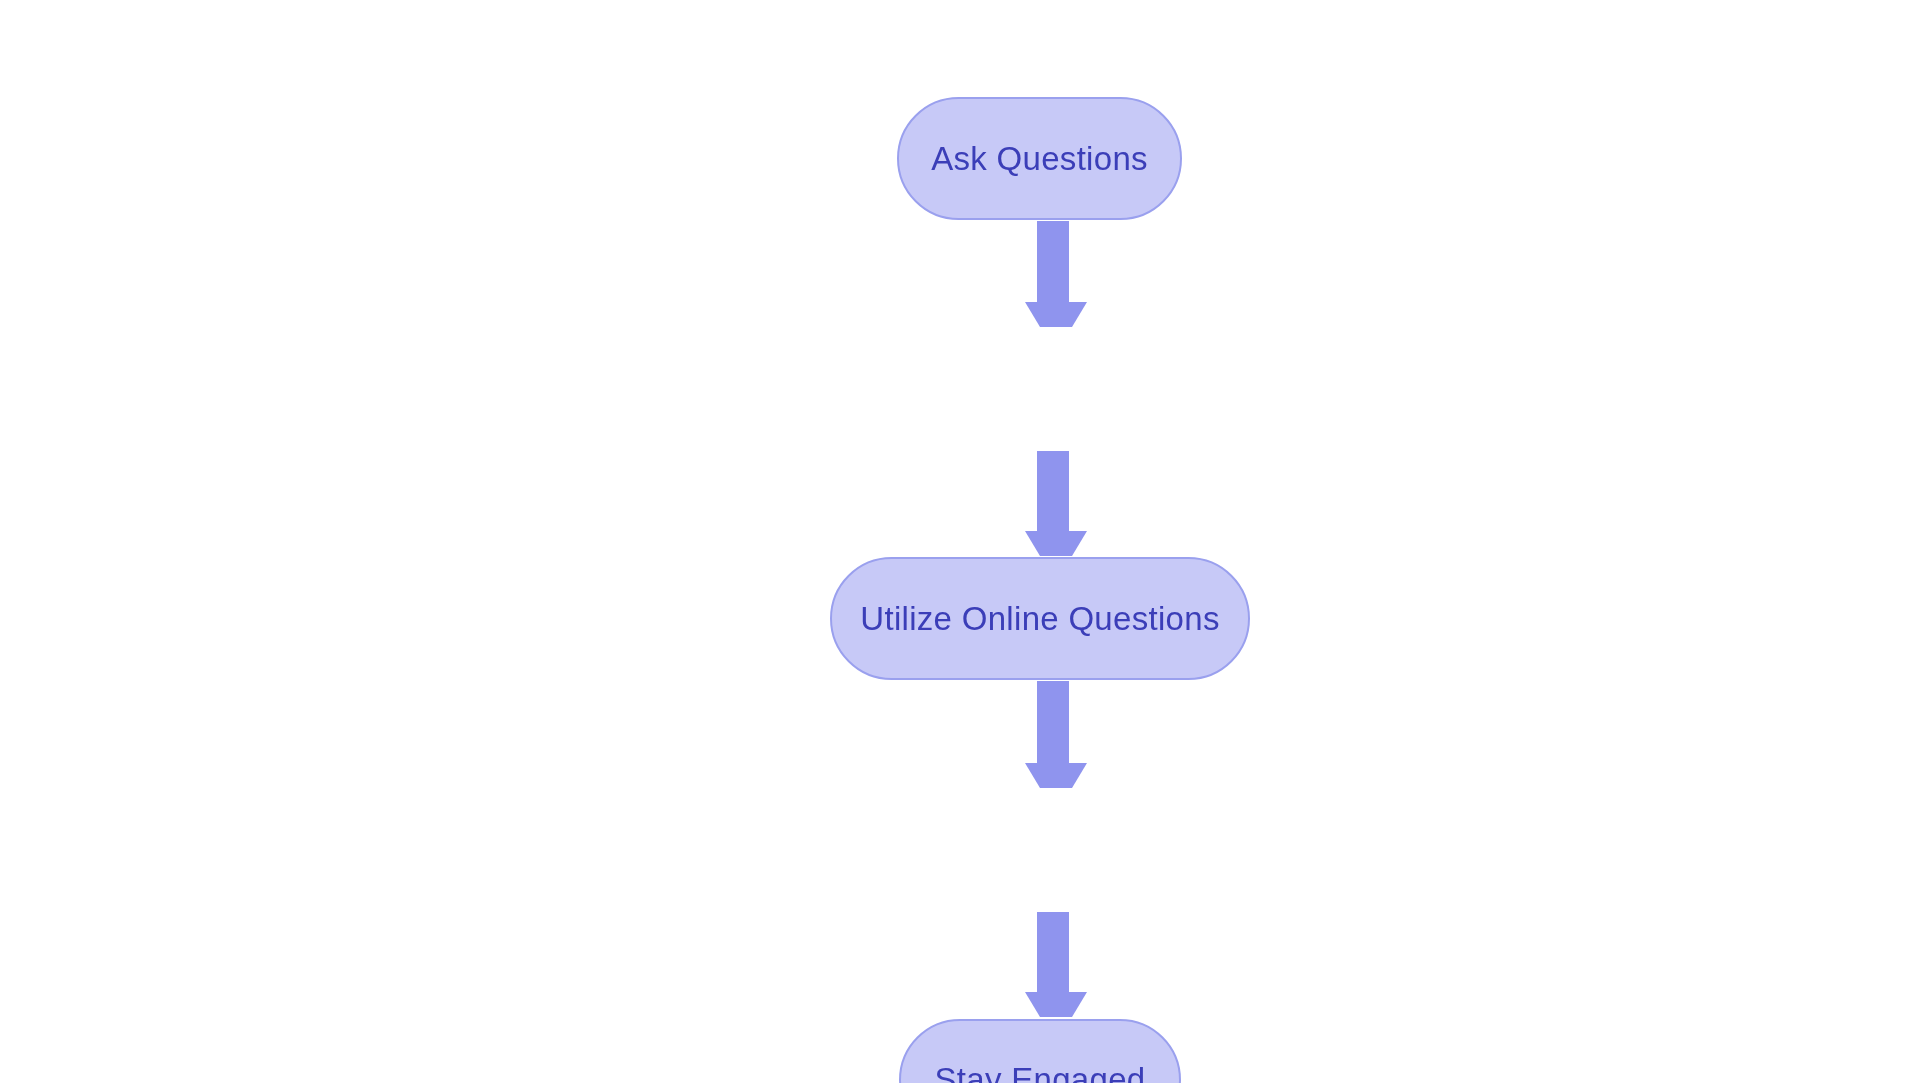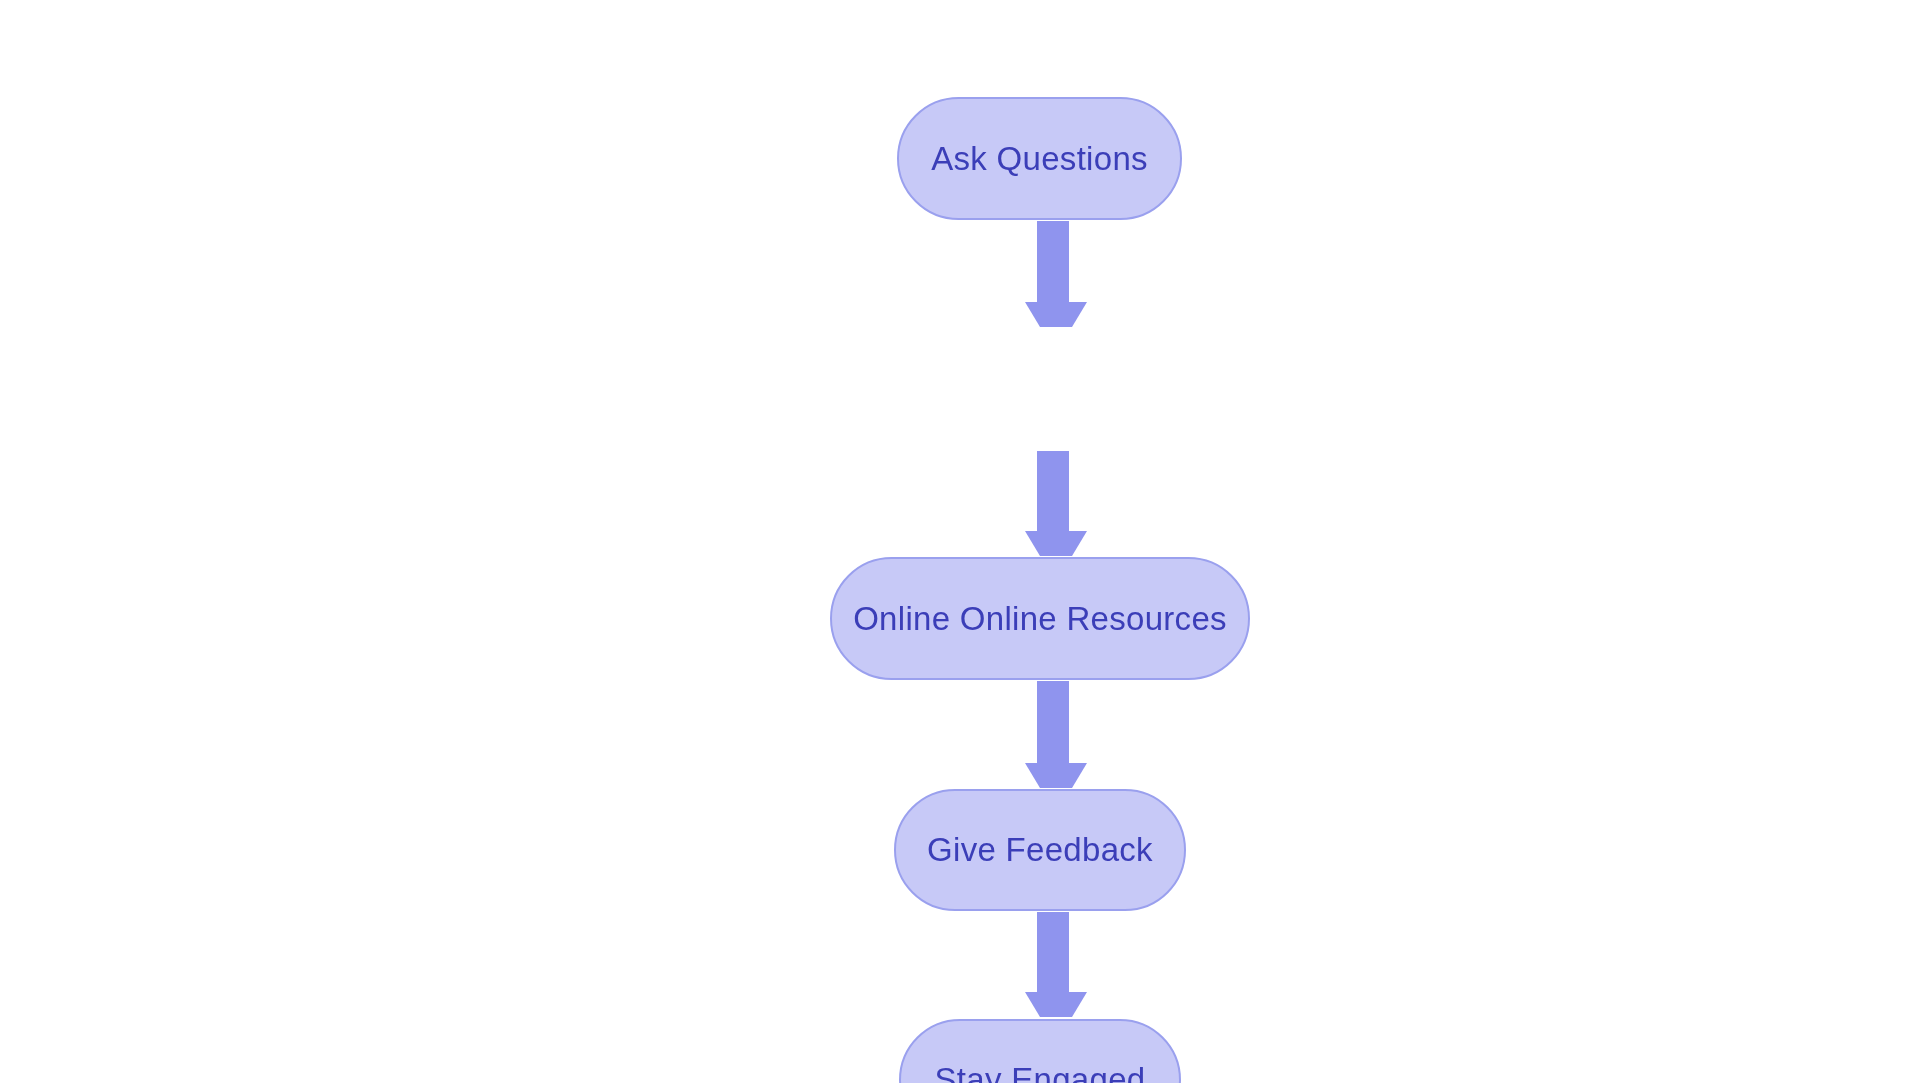--- a/index.html
+++ b/index.html
@@ -78,29 +78,26 @@
   </div>
 
   <div class="arrow arrow-1"></div>
   <div class="arrow-head head-1"></div>
 
 
   <div class="arrow arrow-2"></div>
   <div class="arrow-head head-2"></div>
 
   <div class="node node-3">
-    <span>Online Online Resources</span>
+    <span>Utilize Online Questions</span>
   </div>
 
   <div class="arrow arrow-3"></div>
   <div class="arrow-head head-3"></div>
 
-  <div class="node node-4">
-    <span>Give Feedback</span>
-  </div>
 
   <div class="arrow arrow-4"></div>
   <div class="arrow-head head-4"></div>
 
   <div class="node node-5">
     <span>Stay Engaged</span>
   </div>
 
 </div>
 

